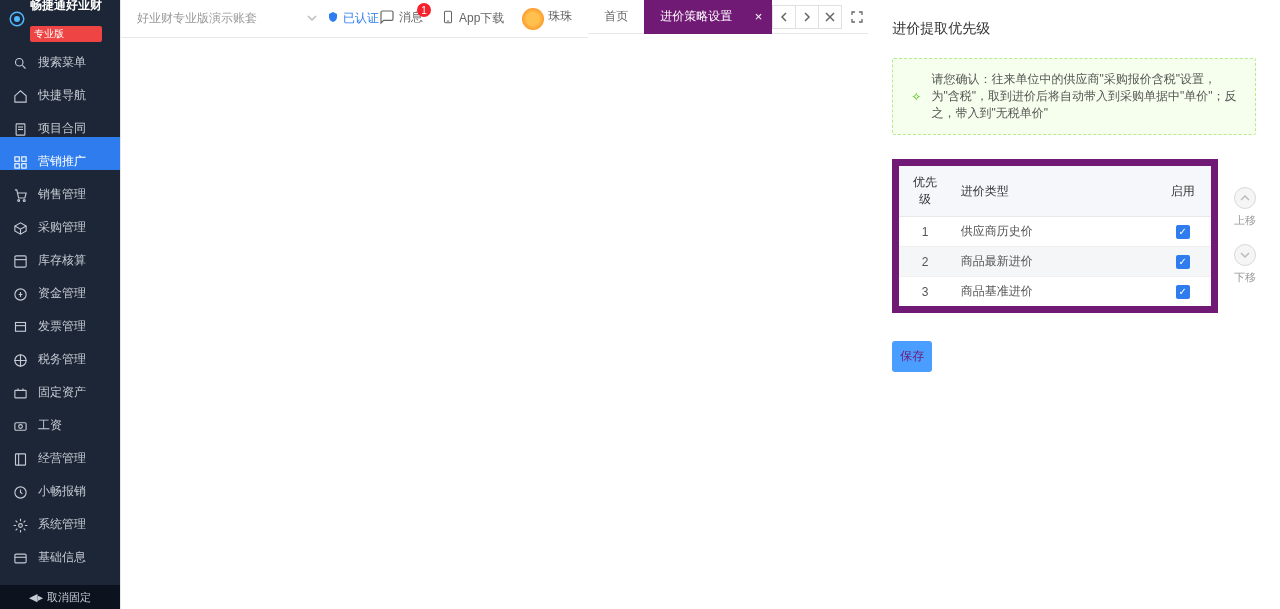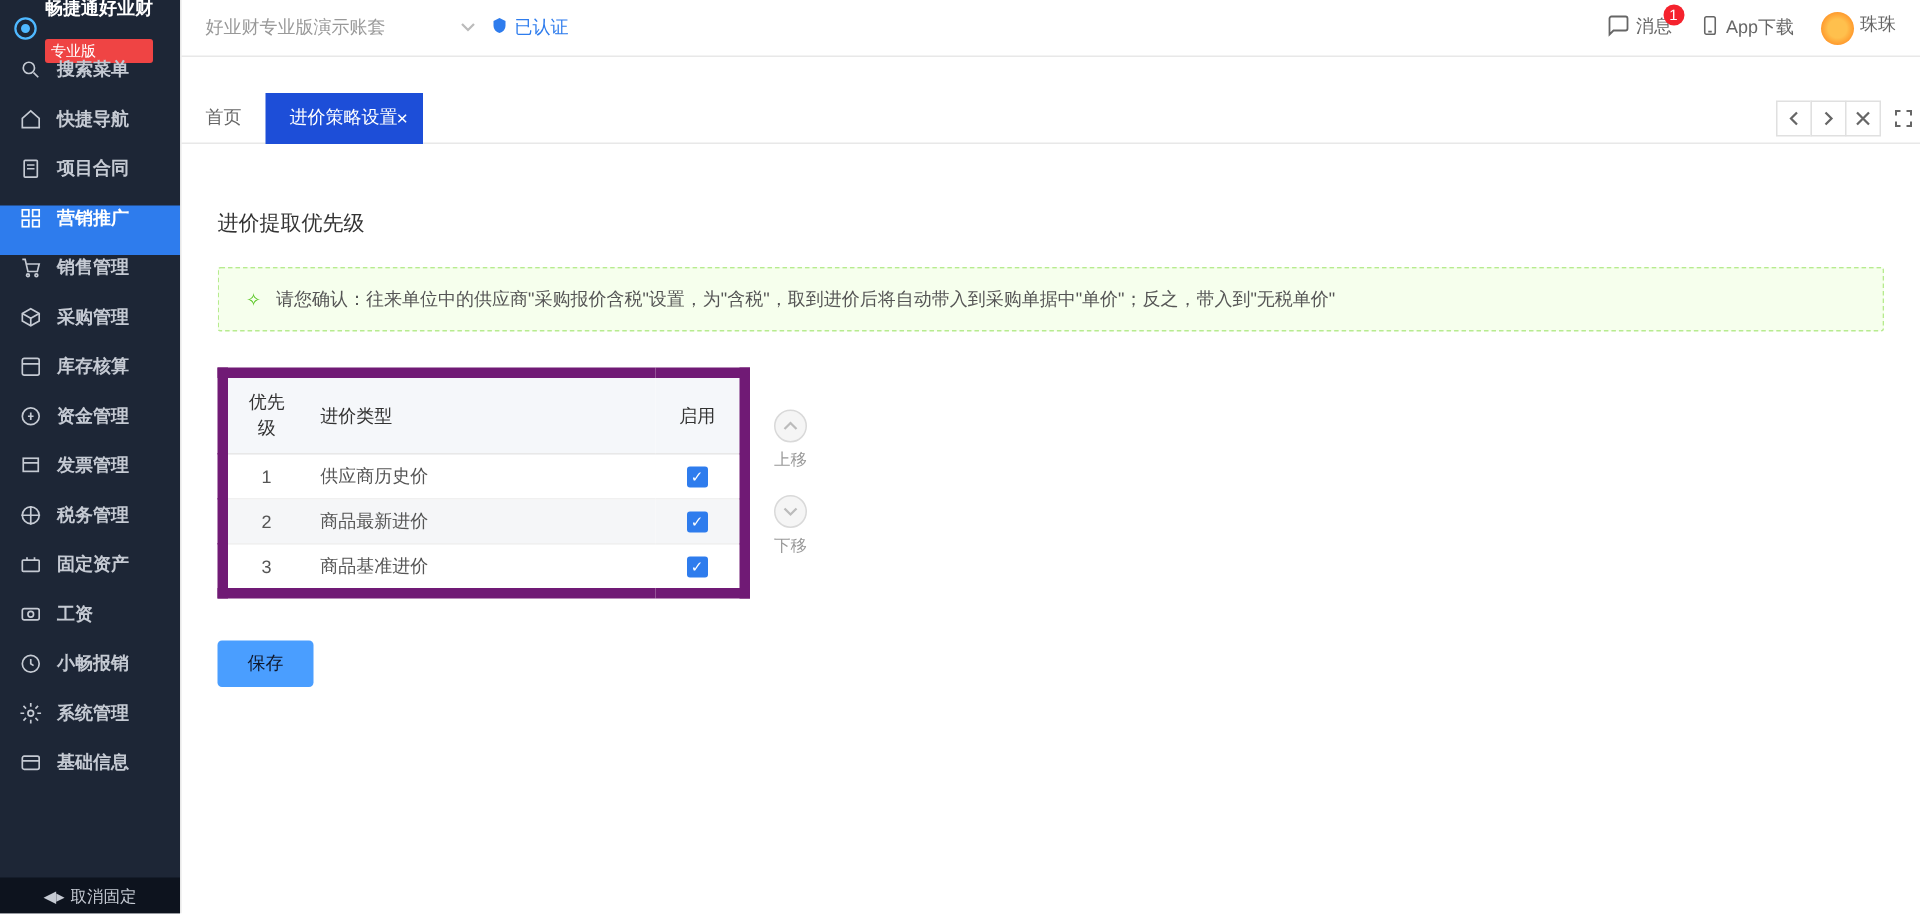--- a/index.html
+++ b/index.html
@@ -8,42 +8,42 @@
     .app { display: flex; height: 609px; width: 1280px; }
     
     
     .sidebar { width: 120px; background: #1d2636; color: #a0a7b5; display: flex; flex-direction: column; }
     .logo { height: 38px; background: #1d2636; display: flex; align-items: center; padding: 0 8px; gap: 4px; }
     .logo-icon { width: 18px; height: 18px; display: flex; align-items: center; justify-content: center; }
     .logo-text { font-size: 12px; color: #fff; font-weight: bold; }
     .logo-badge { font-size: 10px; background: #ef4444; color: #fff; padding: 1px 4px; border-radius: 2px; margin-top: 12px; }
     
     .nav { flex: 1; overflow: hidden; }
-    .nav-item { display: flex; align-items: flex-start; height: 33px; padding: 0 12px; gap: 10px; cursor: pointer; font-size: 12px; color: #c5cad3; font-weight: bold; }
+    .nav-item { display: flex; align-items: flex-end; height: 33px; padding: 0 12px; gap: 10px; cursor: pointer; font-size: 12px; color: #c5cad3; }
     .nav-item.active { background: #2e7ced; color: #fff; }
     .nav-icon { width: 16px; height: 16px; display: flex; align-items: center; justify-content: center; flex-shrink: 0; }
     
     .pin-bar { height: 24px; background: #0d131e; display: flex; align-items: center; justify-content: center; gap: 4px; font-size: 11px; color: #c5cad3; cursor: pointer; }
     
     
-    .main { flex: 1; display: flex; flex-direction: column; border-left: 1px solid #e8e8e8; gap: 24px; }
+    .main { flex: 1; display: flex; flex-direction: row; border-left: 1px solid #e8e8e8; }
     
     
     .topbar { height: 38px; display: flex; align-items: center; padding: 0 16px; border-bottom: 1px solid #e8e8e8; }
     .account-select { display: flex; align-items: center; gap: 8px; color: #999; font-size: 12px; width: 180px; }
     .verify-badge { display: flex; align-items: center; gap: 4px; color: #2e7ced; font-size: 12px; margin-left: 10px; }
     .topbar-right { margin-left: auto; display: flex; align-items: center; gap: 18px; }
     .topbar-item { display: flex; align-items: flex-start; gap: 4px; cursor: pointer; font-size: 12px; color: #666; position: relative; }
     .badge { position: absolute; top: -6px; right: -8px; background: #f5222d; color: #fff; font-size: 10px; width: 14px; height: 14px; border-radius: 50%; display: flex; align-items: center; justify-content: center; }
     .avatar { width: 22px; height: 22px; border-radius: 50%; background: radial-gradient(circle, #ffc04d 40%, #ff9b2e 70%); }
     
     
     .tab-bar { height: 34px; display: flex; align-items: center; border-bottom: 1px solid #e8e8e8; }
     .tab { height: 34px; display: flex; align-items: center; padding: 0 16px; font-size: 12px; color: #666; cursor: pointer; position: relative; }
-    .tab.active { background: #1d4ed8; color: #fff; padding-right: 17px; }
+    .tab.active { background: #701a75; color: #fff; padding-right: 40px; }
     .tab-close { position: absolute; right: 10px; color: #fff; font-size: 13px; }
     .tab-controls { margin-left: auto; display: flex; }
     .tab-ctrl { width: 24px; height: 24px; display: flex; align-items: center; justify-content: center; cursor: pointer; color: #666; border: 1px solid #e0e0e0; margin-right: -1px; background: #fff; }
     
     
     .content { flex: 1; padding: 20px 24px; overflow: auto; }
     .page-title { font-size: 14px; color: #333; margin-bottom: 20px; }
     
     .notice-box { border: 1px dashed #b7eb8f; background: #f6ffed; border-radius: 2px; padding: 12px 18px; display: flex; align-items: center; gap: 10px; color: #555; font-size: 12px; margin-bottom: 24px; }
     .notice-icon { color: #52c41a; }
@@ -58,21 +58,21 @@
     .price-table tbody tr:last-child td { border-bottom: none; }
     .price-table td:first-child { text-align: center; }
     .price-table td:last-child { text-align: center; }
     .checkbox { width: 14px; height: 14px; background: #2e7ced; border-radius: 2px; display: inline-flex; align-items: center; justify-content: center; color: #fff; font-size: 10px; }
     
     .move-controls { display: flex; flex-direction: column; gap: 16px; padding-top: 28px; }
     .move-btn { display: flex; flex-direction: column; align-items: center; gap: 4px; cursor: pointer; }
     .move-circle { width: 22px; height: 22px; border: 1px solid #d9d9d9; background: #f5f5f5; border-radius: 50%; display: flex; align-items: center; justify-content: center; color: #bbb; font-size: 11px; }
     .move-label { font-size: 11px; color: #999; }
     
-    .save-btn { margin-top: 28px; background: #4a9eff; color: #0f172a; border: none; padding: 7px 20px; border-radius: 3px; font-size: 12px; cursor: pointer; }
+    .save-btn { margin-top: 28px; background: #4a9eff; color: #701a75; border: none; padding: 7px 8px; border-radius: 3px; font-size: 12px; cursor: pointer; }
   </style>
 </head>
 <body>
 
 <div class="app">
   <div class="sidebar">
     <div class="logo">
       <span class="logo-icon">
         <svg viewBox="0 0 24 24" width="18" height="18" fill="none" stroke="#4fb8ff" stroke-width="2">
             <circle cx="12" cy="12" r="9"></circle>
@@ -190,20 +190,29 @@
           <span>固定资产</span>
         </div>
         <div class="nav-item">
           <span class="nav-icon">
             <svg viewBox="0 0 24 24" width="15" height="15" fill="none" stroke="currentColor" stroke-width="1.8">
               <rect x="3" y="6" width="18" height="12" rx="2"></rect>
               <circle cx="12" cy="12" r="3"></circle>
             </svg>
           </span>
           <span>工资</span>
+        </div>
+        <div class="nav-item">
+          <span class="nav-icon">
+            <svg viewBox="0 0 24 24" width="15" height="15" fill="none" stroke="currentColor" stroke-width="1.8">
+              <rect x="4" y="3" width="16" height="18" rx="1"></rect>
+              <line x1="9" y1="3" x2="9" y2="21"></line>
+            </svg>
+          </span>
+          <span>经营管理</span>
         </div>
         <div class="nav-item">
           <span class="nav-icon">
             <svg viewBox="0 0 24 24" width="15" height="15" fill="none" stroke="currentColor" stroke-width="1.8">
               <circle cx="12" cy="12" r="9"></circle>
               <path d="M12 7v5l3 2"></path>
             </svg>
           </span>
           <span>小畅报销</span>
         </div>

